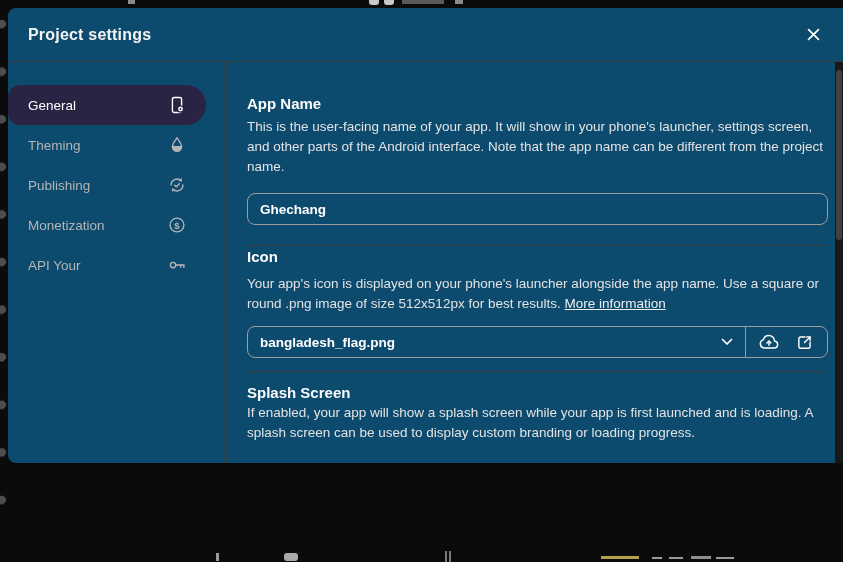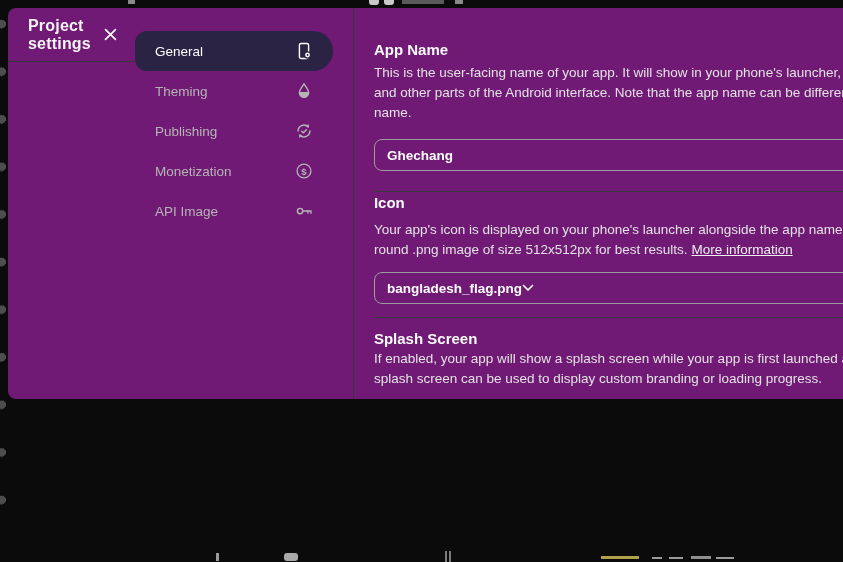--- a/index.html
+++ b/index.html
@@ -16,25 +16,25 @@
     position: absolute; left: 0; top: 14px; width: 8px; height: 520px;
     background-image: radial-gradient(circle 4.5px at 1.5px 10px, #4d4d4d 4.3px, transparent 4.6px);
     background-size: 8px 47.6px;
     background-repeat: repeat-y;
   }
   .frag { position: absolute; }
 
   
   .modal {
     position: absolute; left: 8px; top: 8px;
-    width: 835px; height: 391px;
-    background: #701a75;
+    width: 835px; height: 455px;
+    background: #0c4a6e;
     border-radius: 8px 0 0 8px;
     overflow: hidden;
-    display: flex; flex-direction: row;
+    display: flex; flex-direction: column;
   }
   .titlebar {
     height: 54px; flex: 0 0 54px;
     display: flex; align-items: center; justify-content: space-between;
     padding: 0 16px 0 20px;
     border-bottom: 1px solid #373737;
   }
   .titlebar h1 { font-size: 16px; font-weight: 700; color: #f4f4f4; letter-spacing: .2px; }
   .close-btn {
     background: none; border: none; cursor: pointer;
@@ -91,21 +91,21 @@
   .h-icon { margin-top: 1px; }
   .p-icon { margin-top: 7px; }
   .file-row {
     margin-top: 12px;
     width: 581px; height: 32px;
     border: 1px solid #9c9c9c; border-radius: 8px;
     display: flex; align-items: stretch;
     color: #fff;
   }
   .file-select {
-    flex: 1; display: flex; align-items: center; justify-content: flex-start;
+    flex: 1; display: flex; align-items: center; justify-content: space-between;
     padding: 0 12px; cursor: pointer;
   }
   .file-select .fname { font-size: 13.5px; font-weight: 700; color: #ffffff; }
   .file-actions {
     flex: 0 0 82px;
     border-left: 1px solid #9c9c9c;
     display: flex; align-items: center; justify-content: space-evenly;
   }
   .icon-btn { background: none; border: none; cursor: pointer; color: #fff;
     width: 26px; height: 26px; display: flex; align-items: center; justify-content: center; }
@@ -220,21 +220,21 @@
           <span>Monetization</span>
           <span class="ni">
             <svg width="20" height="20" viewBox="0 0 24 24">
               <circle cx="12" cy="12" r="8.3" fill="none" stroke="#b5b5b5" stroke-width="1.6"></circle>
               <text x="12" y="16.2" text-anchor="middle" font-size="11.5" font-family="Liberation Sans, sans-serif" fill="#b5b5b5" font-weight="bold">$</text>
             </svg>
           </span>
         </div>
 
         <div class="nav-item">
-          <span>API Image</span>
+          <span>API Your</span>
           <span class="ni">
             <svg width="20" height="20" viewBox="0 0 24 24" fill="none" stroke="#b5b5b5" stroke-width="1.7" stroke-linecap="round">
               <circle cx="7.3" cy="12" r="3.2"></circle>
               <path d="M10.5 12 H20.3 V14.8"></path>
               <path d="M16.6 12 V14.4"></path>
             </svg>
           </span>
         </div>
       </nav>
 

